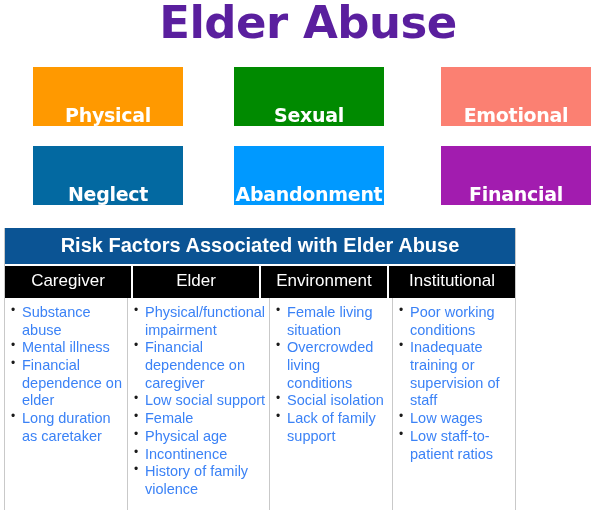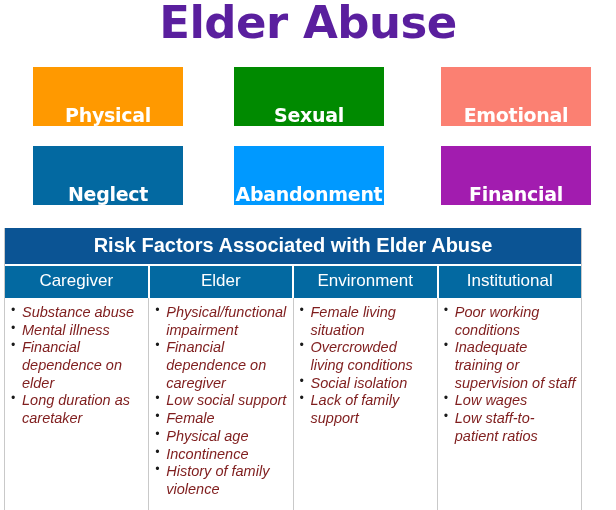--- a/index.html
+++ b/index.html
@@ -52,21 +52,21 @@
     box-sizing: border-box;
   }
   .chip-gap { width: 51px; flex: none; }
   .chip-gap-wide { width: 57px; flex: none; }
 
   
   .risk-table {
     position: absolute;
     left: 4px;
     top: 228px;
-    width: 578px;
+    width: 512px;
     border: 1px solid #c9c9c9;
     border-top: none;
     box-sizing: border-box;
     background: #ffffff;
   }
   .table-title {
     background: #0b5494;
     color: #ffffff;
     font-size: 20px;
     font-weight: bold;
@@ -106,24 +106,23 @@
   .body-cell ul {
     list-style: none;
     margin: 0;
     padding: 0;
   }
   .body-cell li {
     position: relative;
     padding-left: 13px;
     font-size: 14.5px;
     line-height: 1.22;
-    color: #7f1d1d;
+    color: #3b82f6;
     margin-bottom: 0px;
     font-family: "Liberation Sans", sans-serif;
-    font-style: italic;
   }
   .body-cell li::before {
     content: "\2022";
     position: absolute;
     left: 2px;
     top: -1px;
     font-size: 12px;
     color: #1a1a1a;
   }
 </style>
@@ -156,21 +155,21 @@
   </div>
   <div class="chip-gap-wide"></div>
   <div class="chip" style="background: #a21caf;">
     <span>Financial</span>
   </div>
 </div>
 
 <div class="risk-table">
   <div class="table-title" style="background: rgb(11, 84, 148);">Risk Factors Associated with Elder Abuse</div>
 
-  <div class="table-subhead" style="background: #0369a1;">
+  <div class="table-subhead" style="background: #000000;">
     <div class="subhead-cell">Caregiver</div>
     <div class="subhead-cell">Elder</div>
     <div class="subhead-cell">Environment</div>
     <div class="subhead-cell">Institutional</div>
   </div>
 
   <div class="table-body">
     <div class="body-cell">
       <ul>
           <li>Substance abuse</li>

